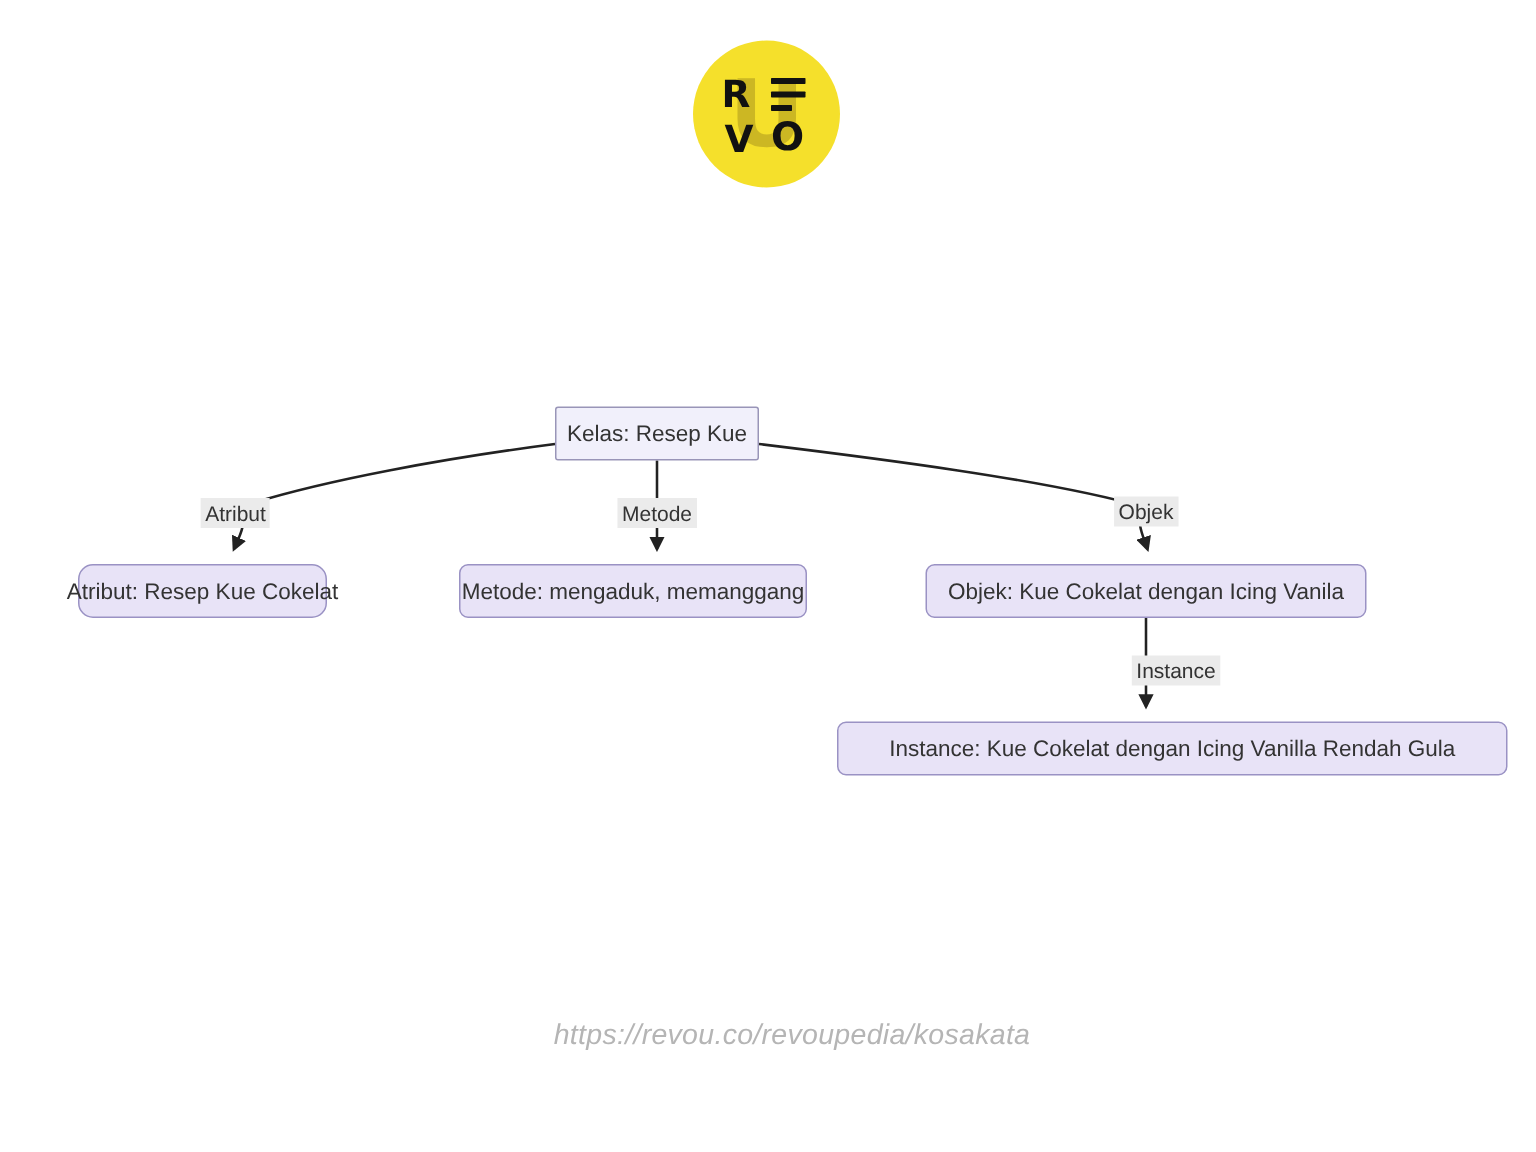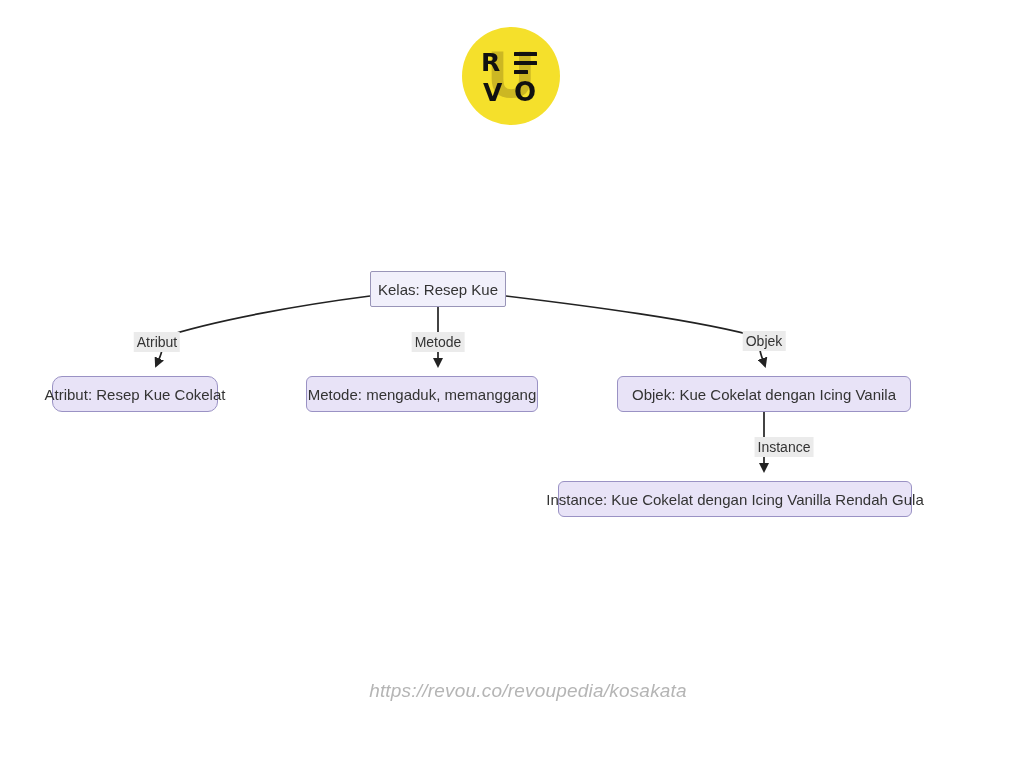--- a/index.html
+++ b/index.html
@@ -108,21 +108,21 @@
   .node.root {
     background: #f1f0fb;
     border-color: #9995b8;
     border-radius: 2px;
   }
 
   #node-kelas    { left: 370px; top: 271px; width: 136px; height: 36px; }
   #node-atribut  { left: 52px;  top: 376px; width: 166px; height: 36px; border-radius: 10px; }
   #node-metode   { left: 306px; top: 376px; width: 232px; height: 36px; }
   #node-objek    { left: 617px; top: 376px; width: 294px; height: 36px; }
-  #node-instance { left: 558px; top: 481px; width: 354px; height: 36px; }
+  #node-instance { left: 558px; top: 481px; width: 447px; height: 36px; }
 
   .edge-label {
     position: absolute;
     transform: translateX(-50%);
     background: #ebebeb;
     color: #333333;
     font-size: 14px;
     line-height: 18px;
     padding: 1px 3px;
     white-space: nowrap;

